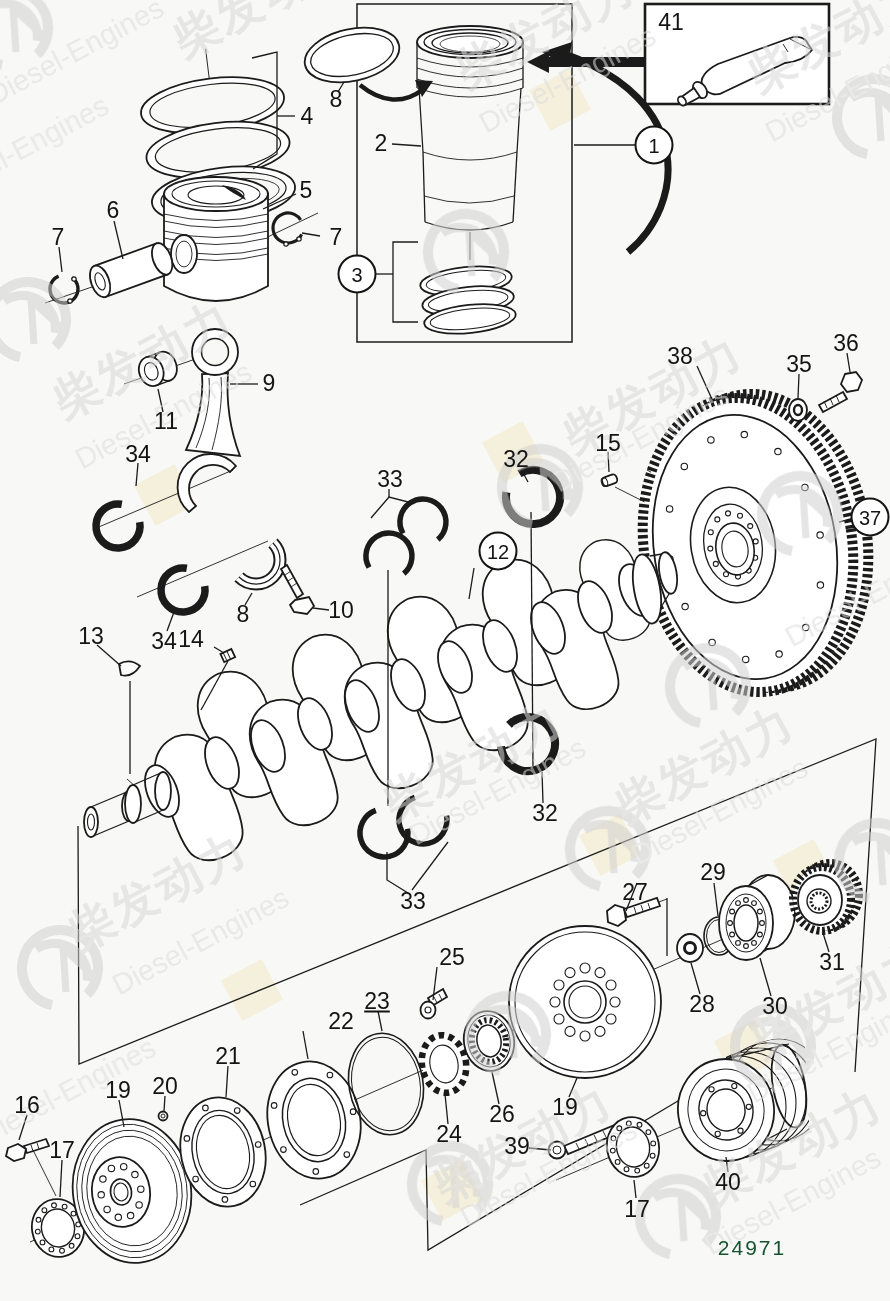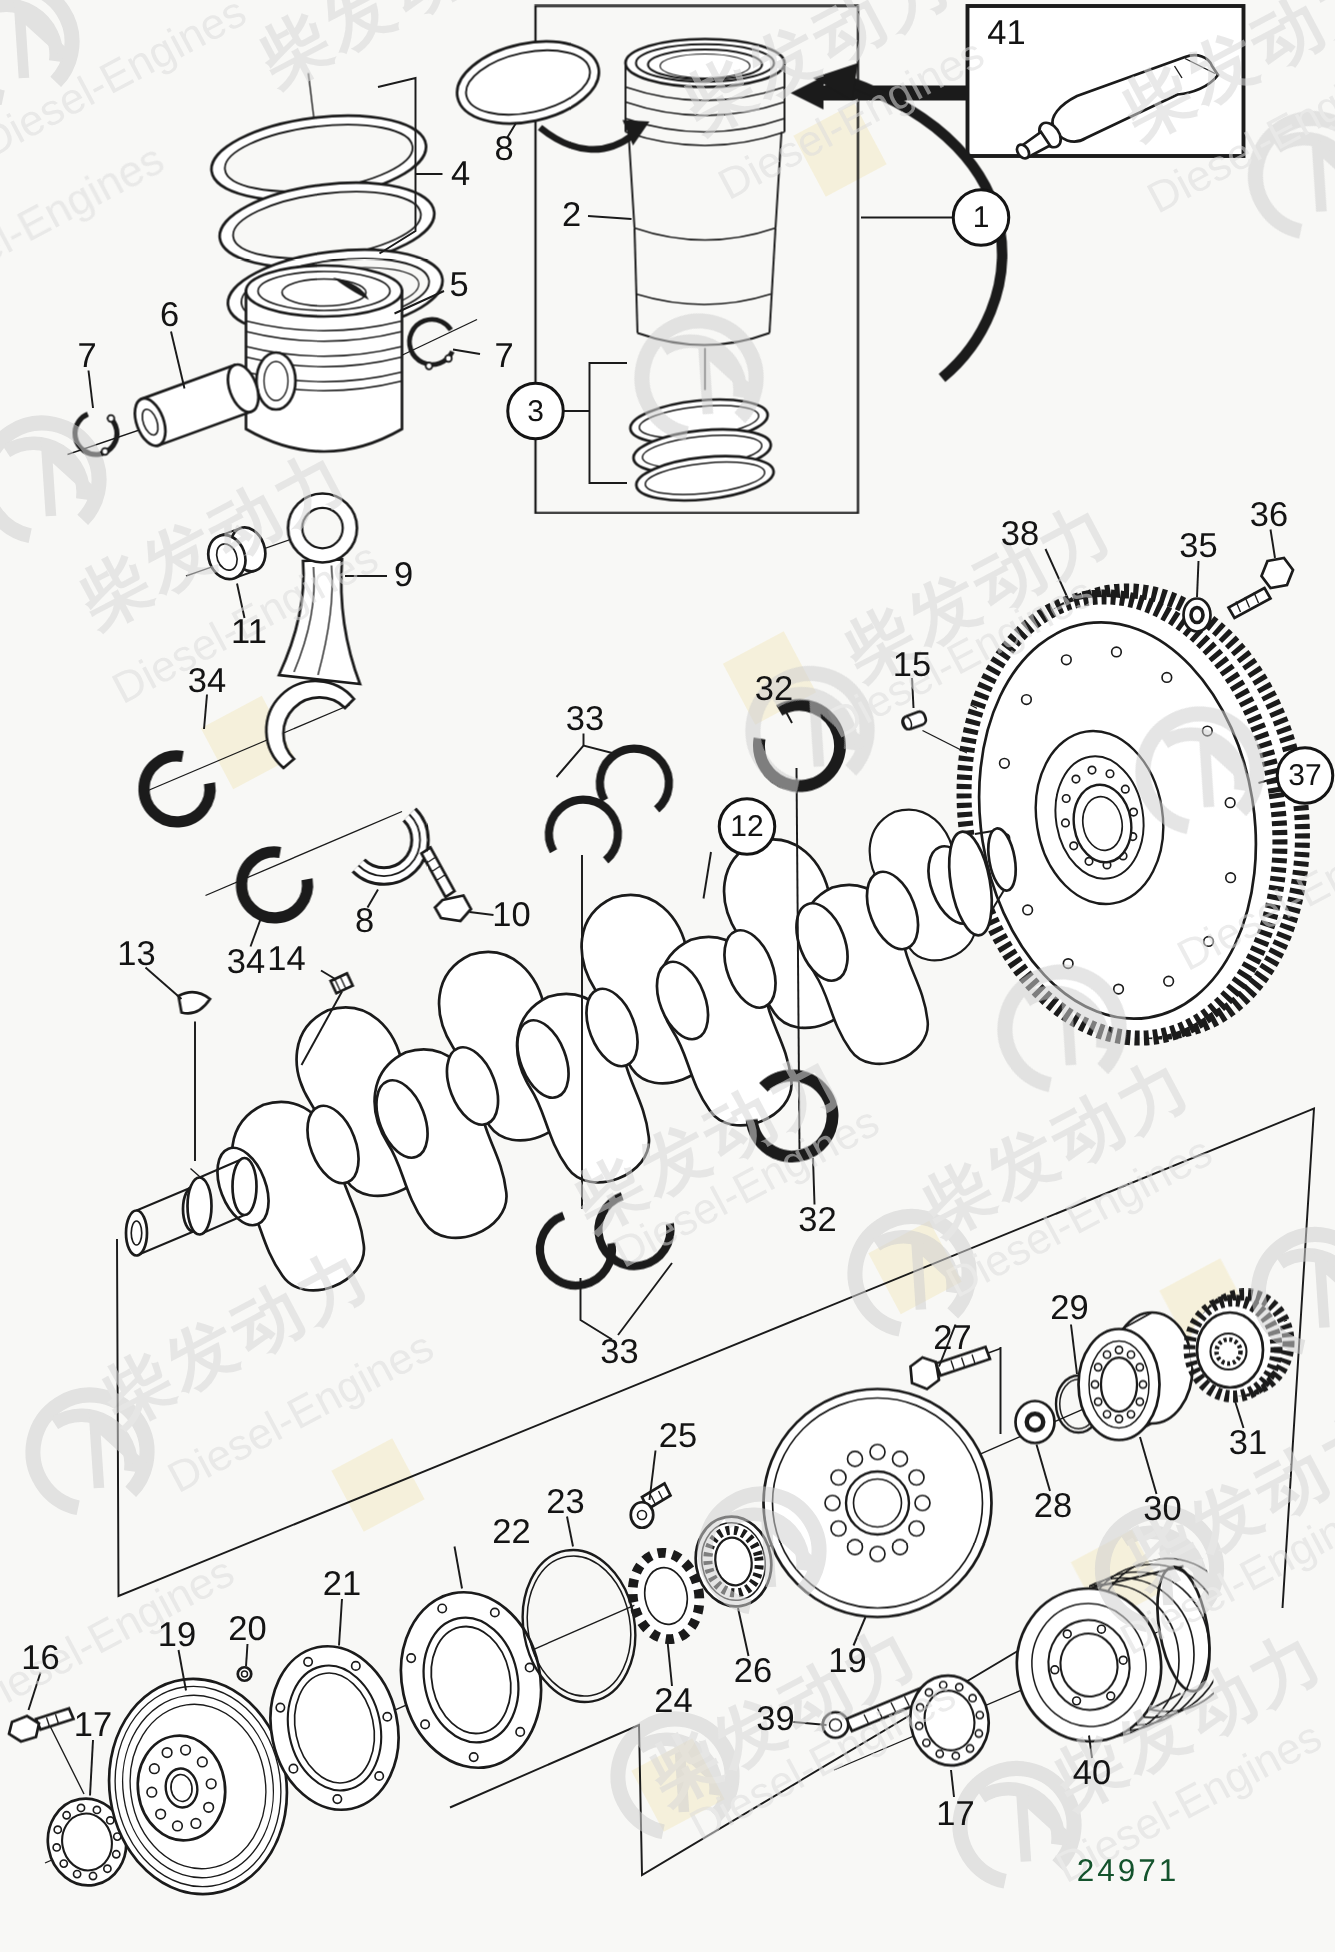--- a/index.html
+++ b/index.html
@@ -709,21 +709,21 @@
       <div class="c" style="left: 341px; top: 610px;">10</div>
       <div class="c" style="left: 164px; top: 641px;">34</div>
       <div class="c" style="left: 545px; top: 813px;">32</div>
       <div class="c" style="left: 413px; top: 901px;">33</div>
       <div class="c" style="left: 635px; top: 872px; margin-top: 20px;">27</div>
       <div class="c" style="left: 713px; top: 872px;">29</div>
       <div class="c" style="left: 832px; top: 962px;">31</div>
       <div class="c" style="left: 702px; top: 1004px;">28</div>
       <div class="c" style="left: 775px; top: 1006px;">30</div>
       <div class="c" style="left: 452px; top: 957px;">25</div>
-      <div class="c" style="left: 377px; top: 1001px;">23</div>
+      <div class="c" style="left: 377px; top: 1001px; text-decoration: underline;">23</div>
       <div class="c" style="left: 302px; top: 1021px; margin-left: 39px;">22</div>
       <div class="c" style="left: 228px; top: 1056px;">21</div>
       <div class="c" style="left: 165px; top: 1086px;">20</div>
       <div class="c" style="left: 118px; top: 1090px;">19</div>
       <div class="c" style="left: 27px; top: 1105px;">16</div>
       <div class="c" style="left: 62px; top: 1150px;">17</div>
       <div class="c" style="left: 565px; top: 1107px;">19</div>
       <div class="c" style="left: 502px; top: 1114px;">26</div>
       <div class="c" style="left: 449px; top: 1134px;">24</div>
       <div class="c" style="left: 517px; top: 1146px;">39</div>

